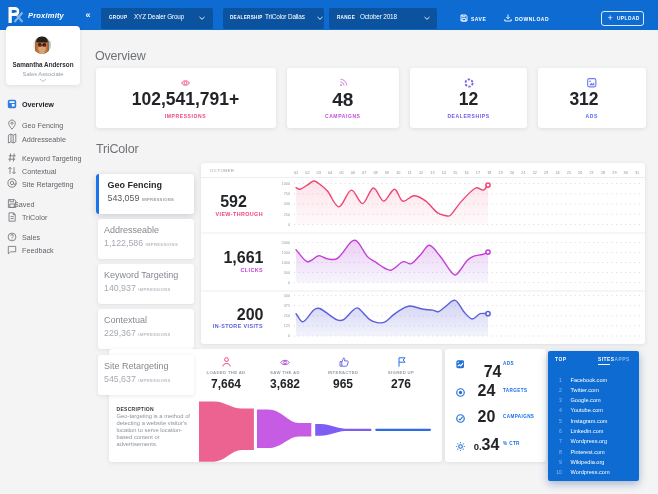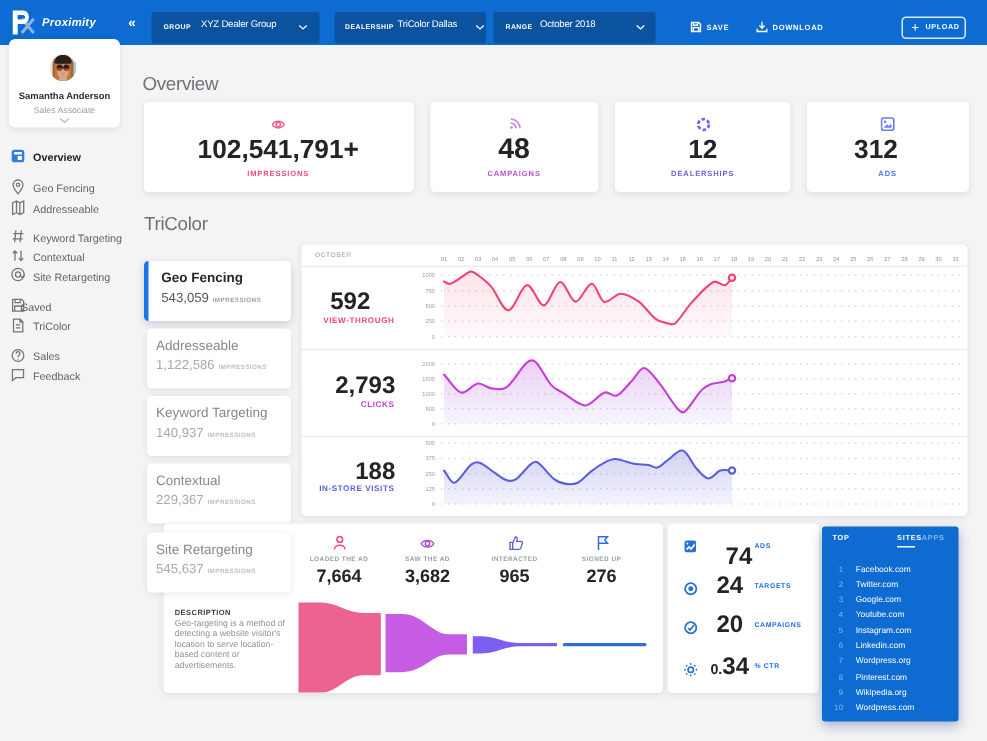--- a/index.html
+++ b/index.html
@@ -253,23 +253,23 @@
 </svg>
 <svg class="abs" style="left:398px;top:356.5px;" width="8" height="10" viewBox="0 0 8 10">
   <path d="M1,9.6 L1,0.8 L7,0.8 L5.2,3 L7,5.2 L1,5.2" fill="none" stroke="#2e6ce6" stroke-width="1"></path>
 </svg>
 
 <div class="abs" style="left:116.5px;top:406px;color:#3c4043;font-size:5px;font-weight:bold;letter-spacing:0.3px;">DESCRIPTION</div>
 <div class="abs" style="left:116.5px;top:413px;width:74px;color:#8d9299;font-size:5.8px;line-height:6.9px;">Geo-targeting is a method of detecting a website visitor's location to serve location-based content or advertisements.</div>
 
 <div class="abs num" style="left:203.5px;top:194px;width:60px;font-size:16px;line-height:16px;text-align:center;">592</div>
 <div class="abs" style="left:203px;top:210.5px;width:60px;color:#f0457c;font-size:5.4px;font-weight:bold;letter-spacing:0.4px;text-align:right;">VIEW-THROUGH</div>
-<div class="abs num" style="left:203.5px;top:250px;width:60px;font-size:16px;line-height:16px;text-align:right;">2,793</div>
+<div class="abs num" style="left:203.5px;top:250px;width:60px;font-size:16px;line-height:16px;text-align:right;">1,661</div>
 <div class="abs" style="left:203px;top:267px;width:60px;color:#c33fd6;font-size:5.4px;font-weight:bold;letter-spacing:0.4px;text-align:right;">CLICKS</div>
-<div class="abs num" style="left:203.5px;top:306.5px;width:60px;font-size:16px;line-height:16px;text-align:right;">188</div>
+<div class="abs num" style="left:203.5px;top:306.5px;width:60px;font-size:16px;line-height:16px;text-align:right;">200</div>
 <div class="abs" style="left:203px;top:323px;width:60px;color:#5b5fd9;font-size:5.4px;font-weight:bold;letter-spacing:0.4px;text-align:right;">IN-STORE VISITS</div>
 
 <svg id="vec" class="abs" style="left:0;top:0;" width="658" height="494" viewBox="0 0 658 494">
 <defs>
 <linearGradient id="gr1" x1="0" y1="0" x2="0" y2="1">
   <stop offset="0" stop-color="#ee4572" stop-opacity="0.15"></stop>
         <stop offset="1" stop-color="#ee4572" stop-opacity="0.03"></stop>
 </linearGradient>
 <linearGradient id="gr2" x1="0" y1="0" x2="0" y2="1">
   <stop offset="0" stop-color="#c33fd6" stop-opacity="0.26"></stop>

